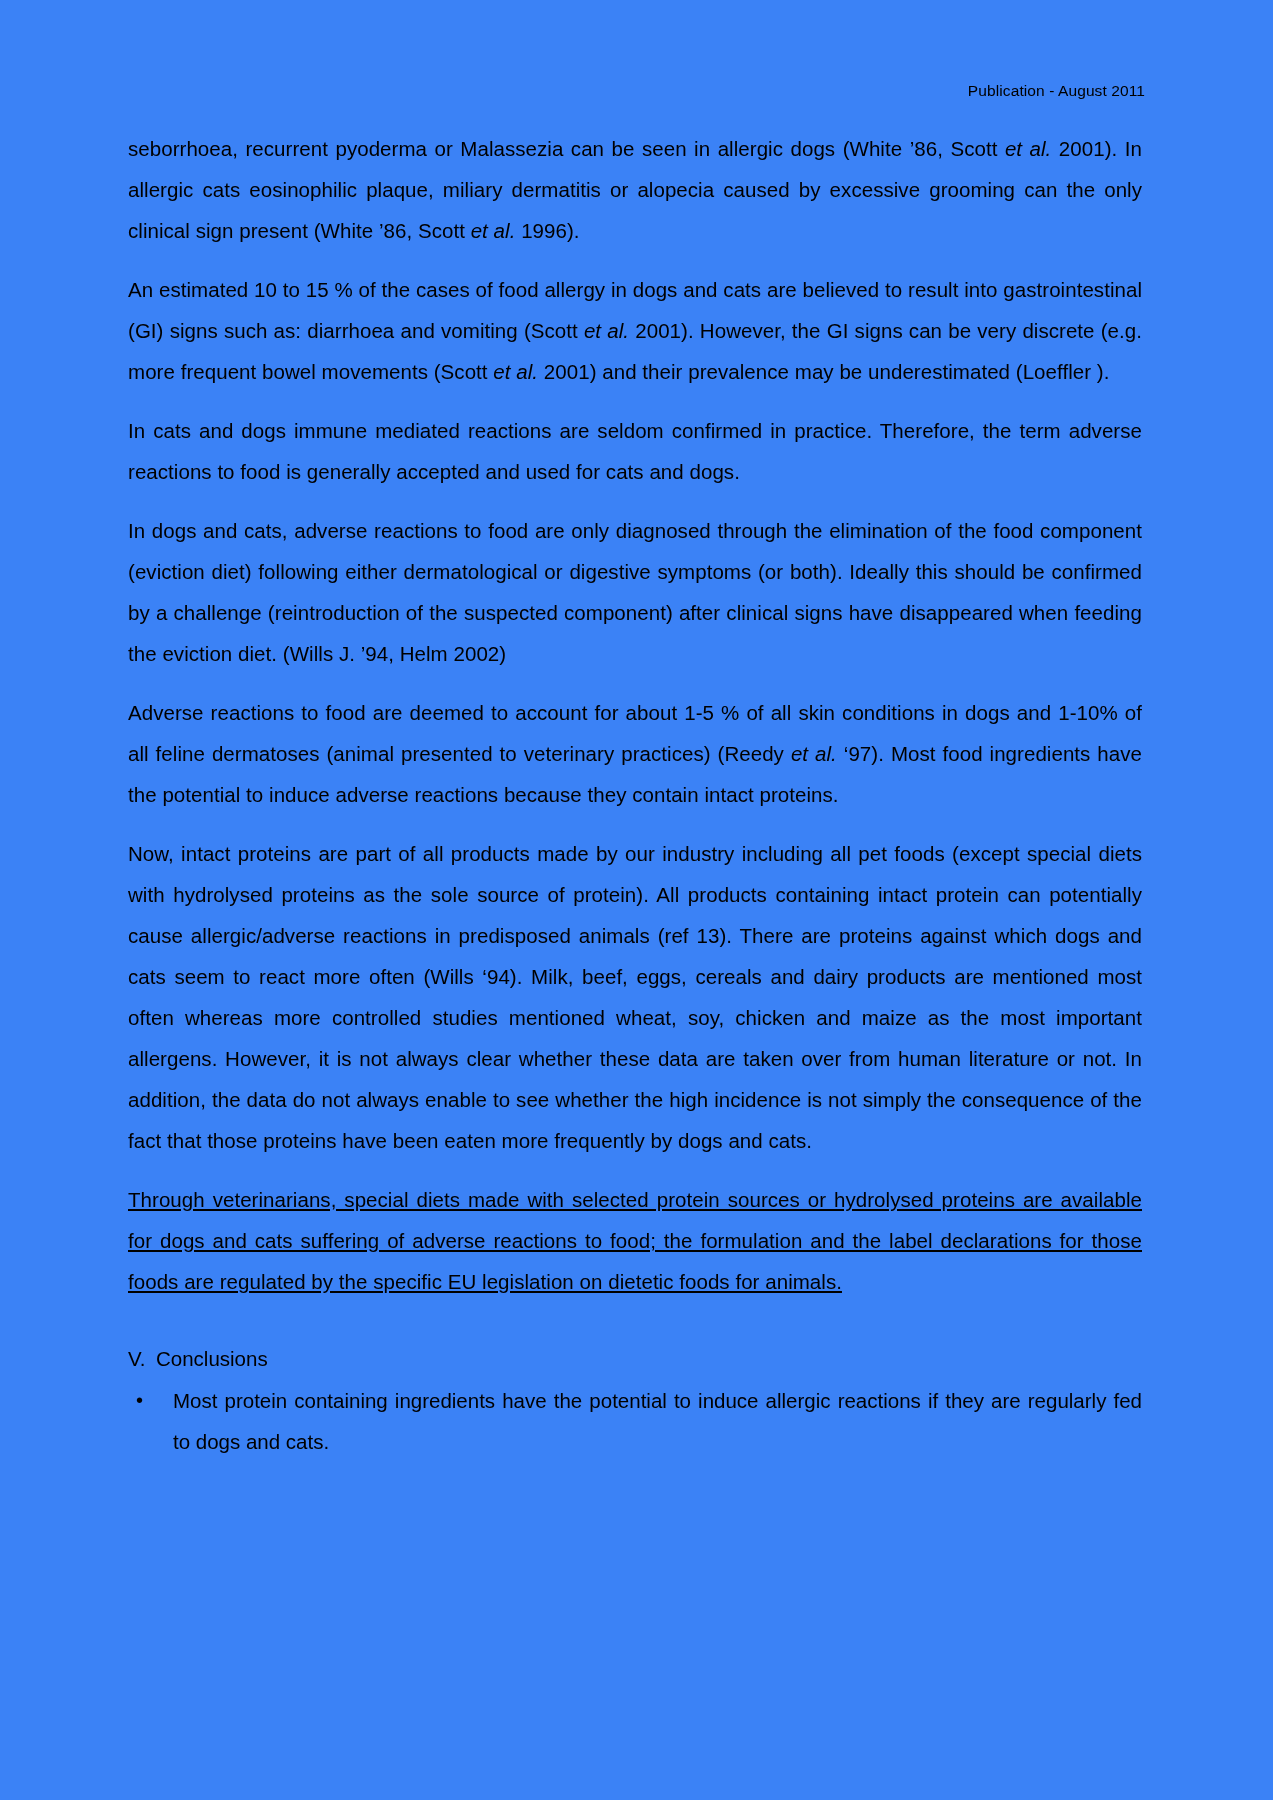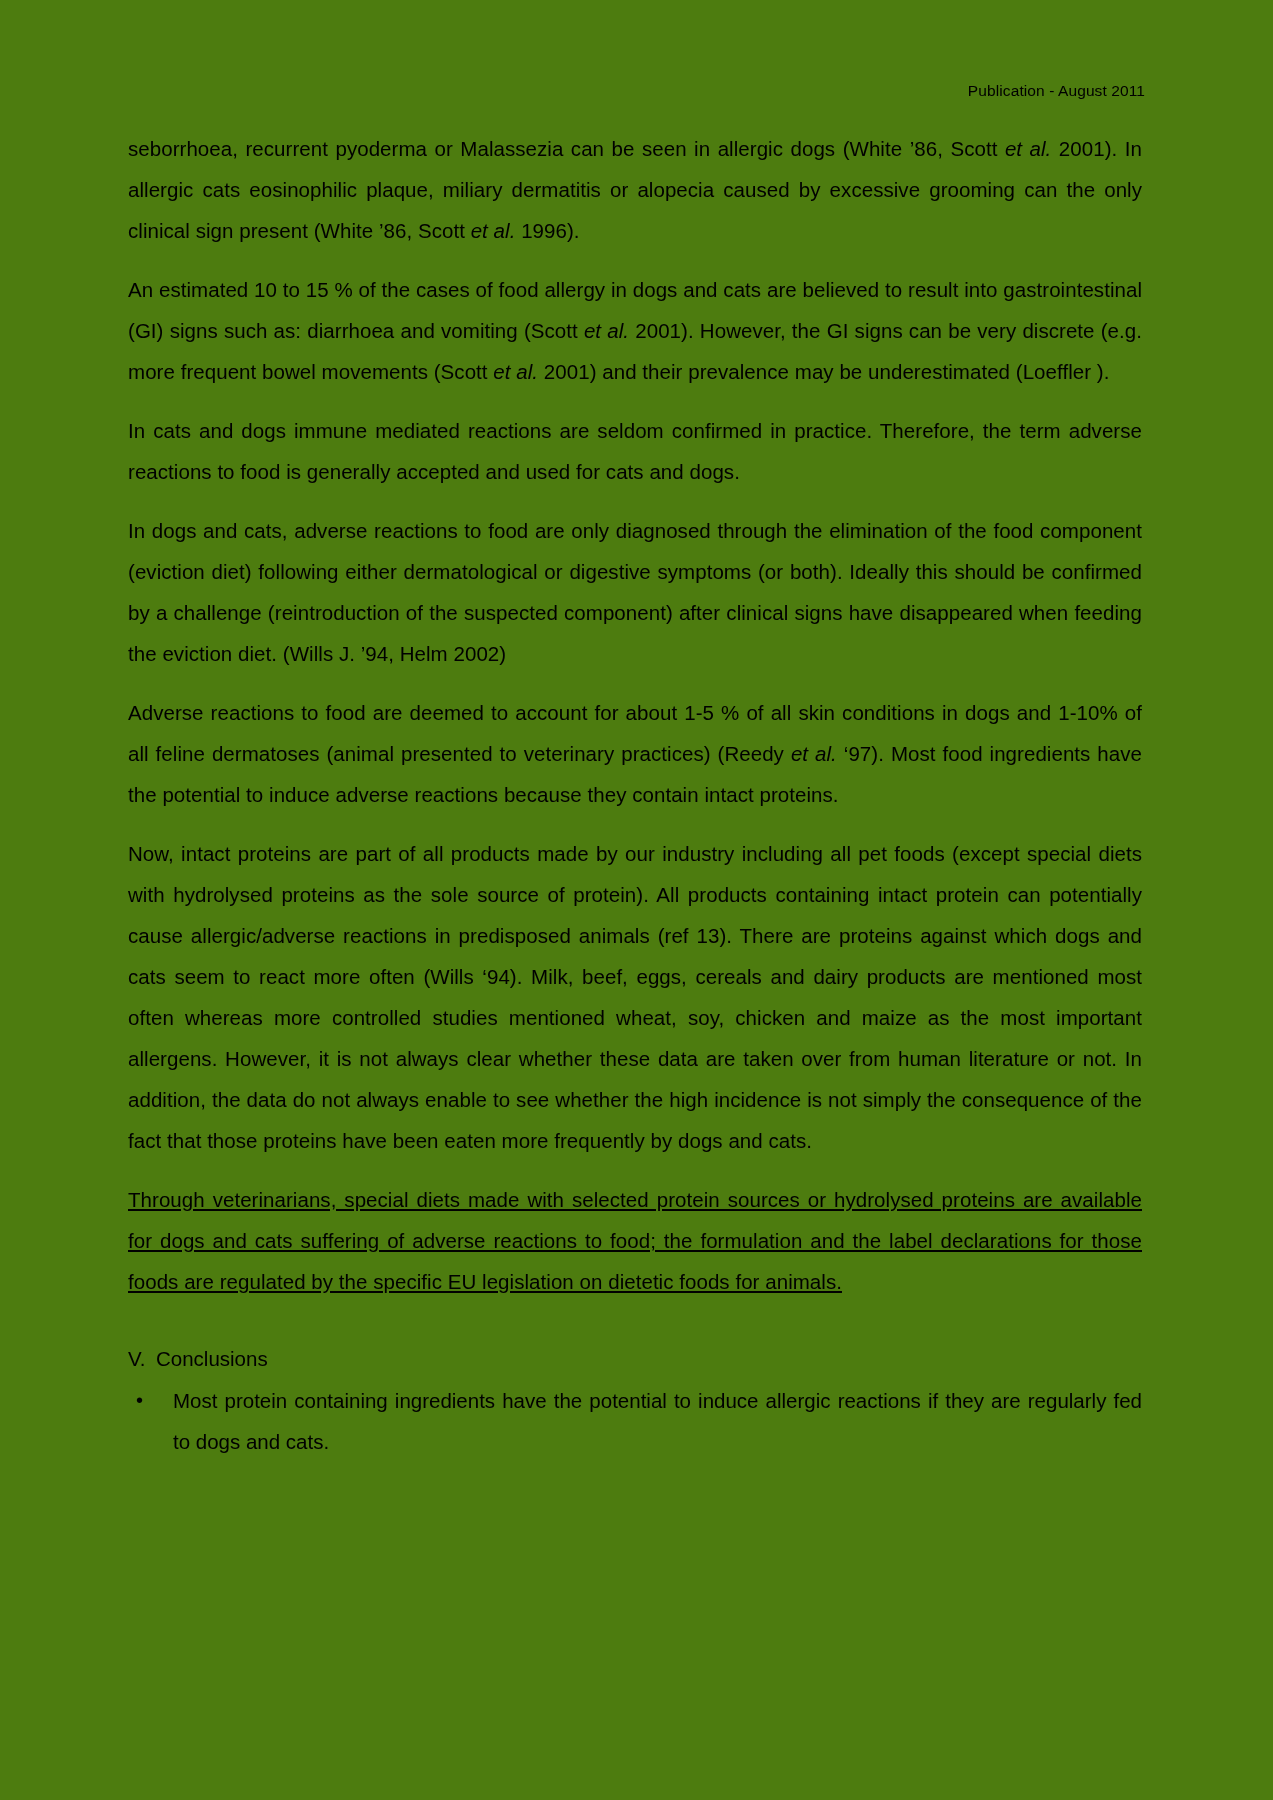--- a/index.html
+++ b/index.html
@@ -5,21 +5,21 @@
   html, body {
     margin: 0;
     padding: 0;
     background: #ffffff;
   }
   .page {
     position: relative;
     width: 1273px;
     height: 1800px;
     margin: 0 auto;
-    background: #4d7c0f;
+    background: #3b82f6;
     font-family: "Liberation Sans", sans-serif;
     color: #000000;
     box-sizing: border-box;
   }
   .header {
     position: absolute;
     top: 82px;
     left: 128px;
     right: 128px;
     text-align: right;

